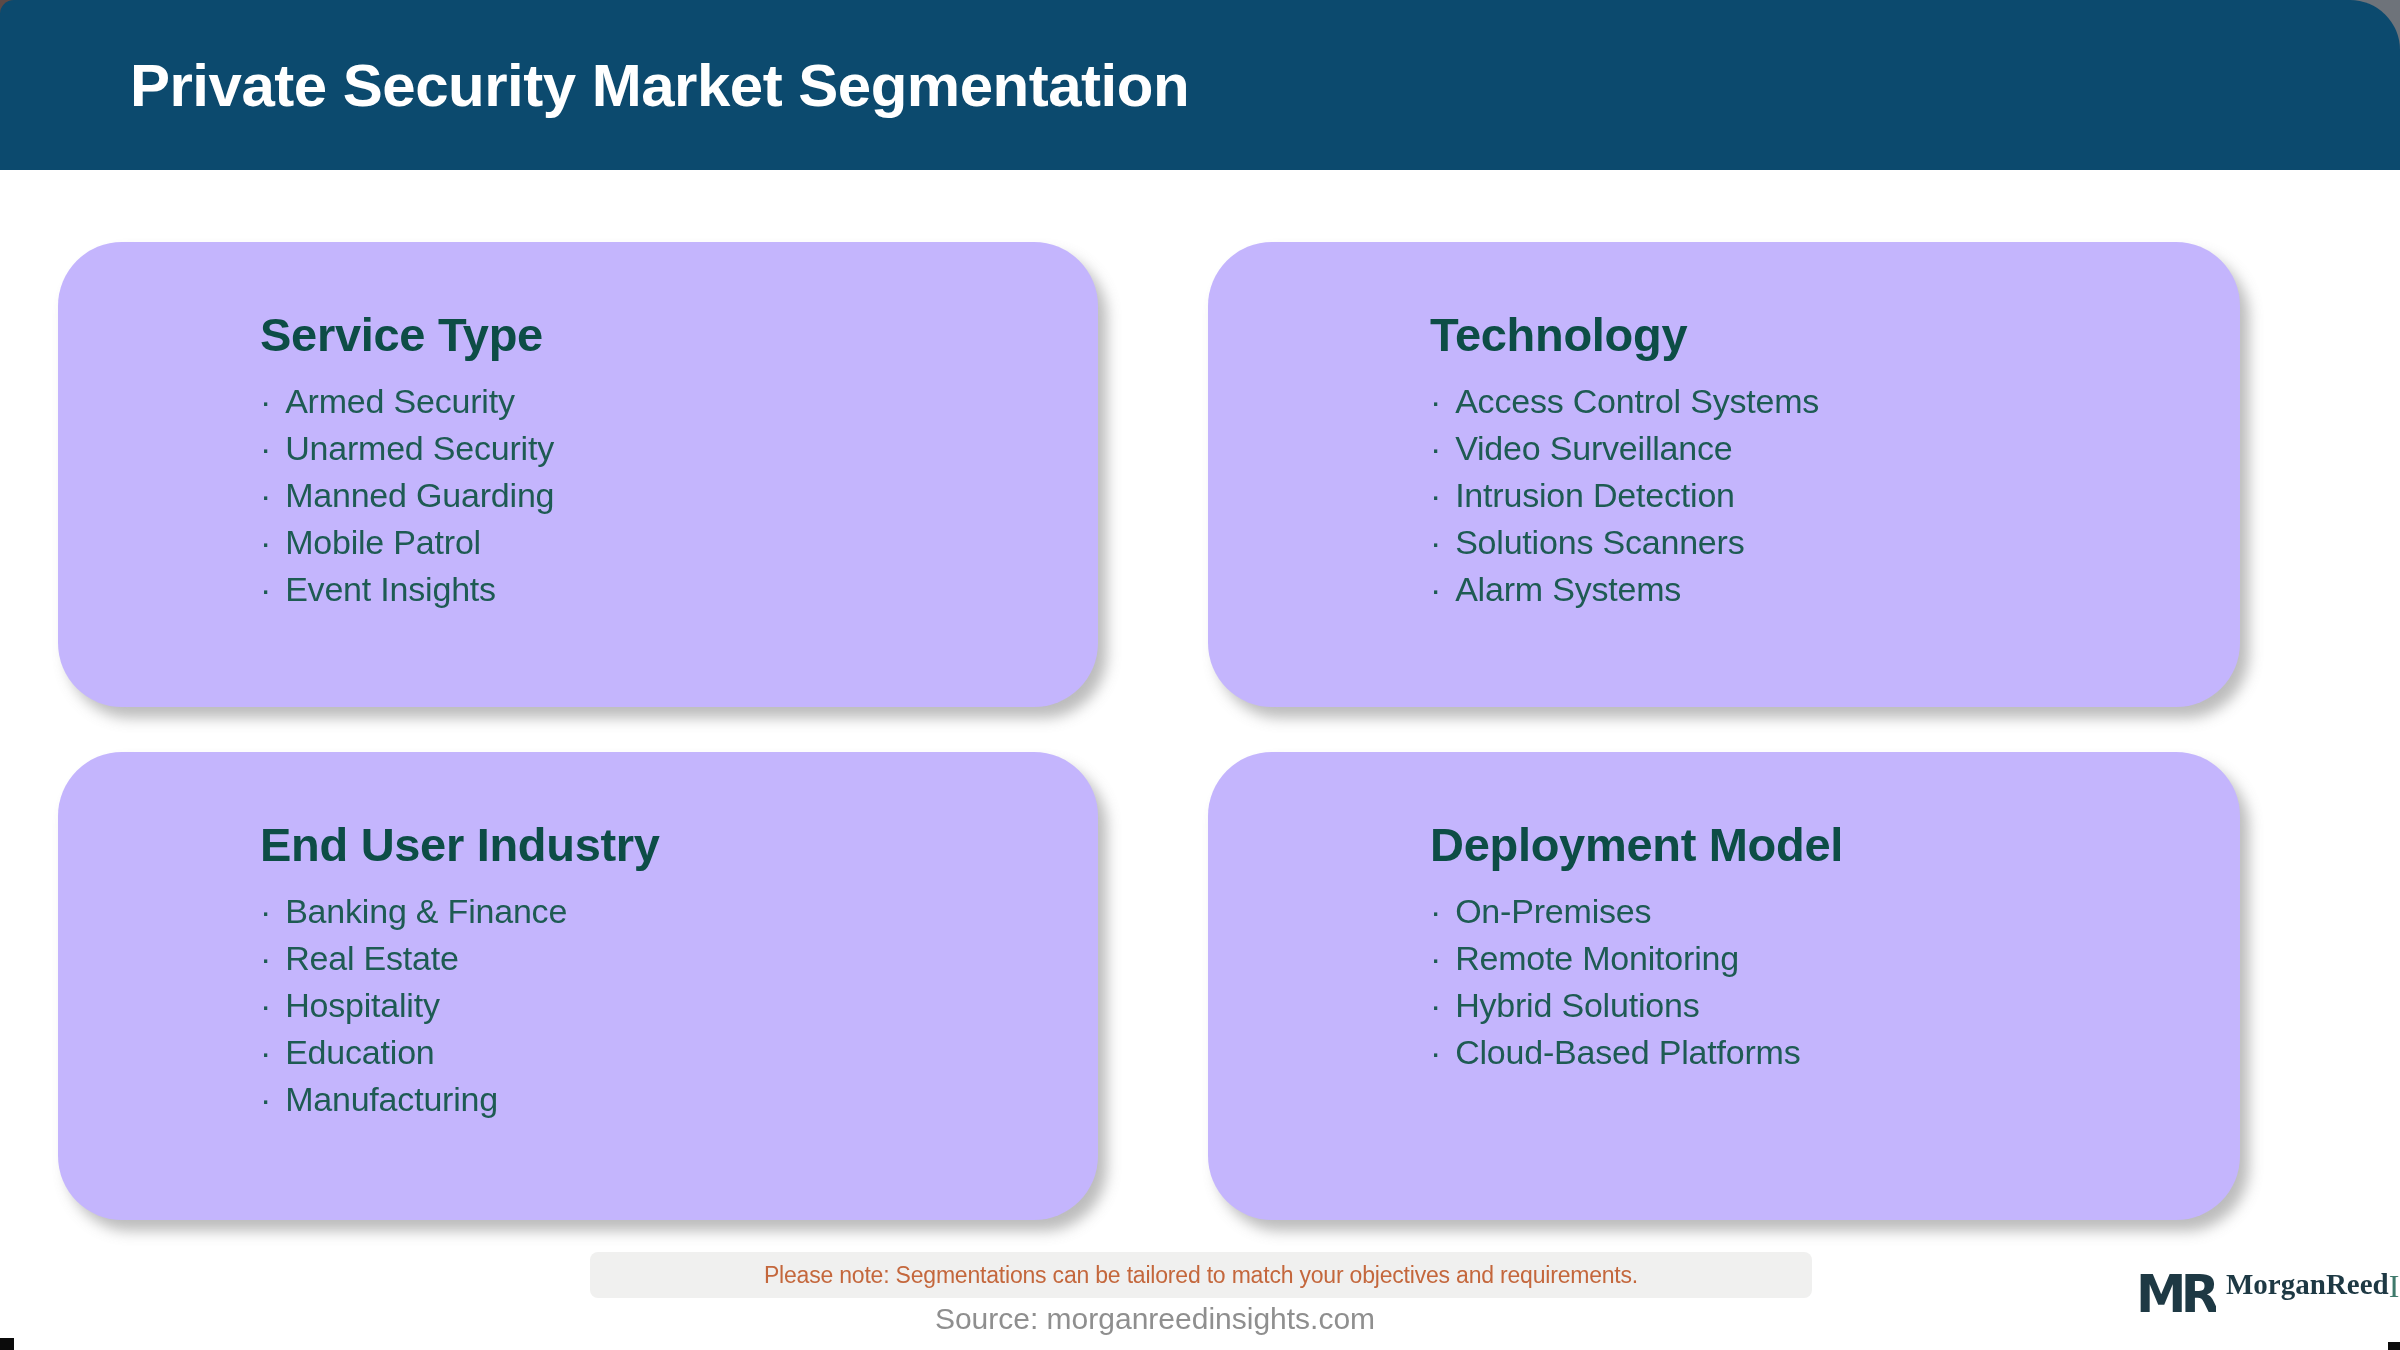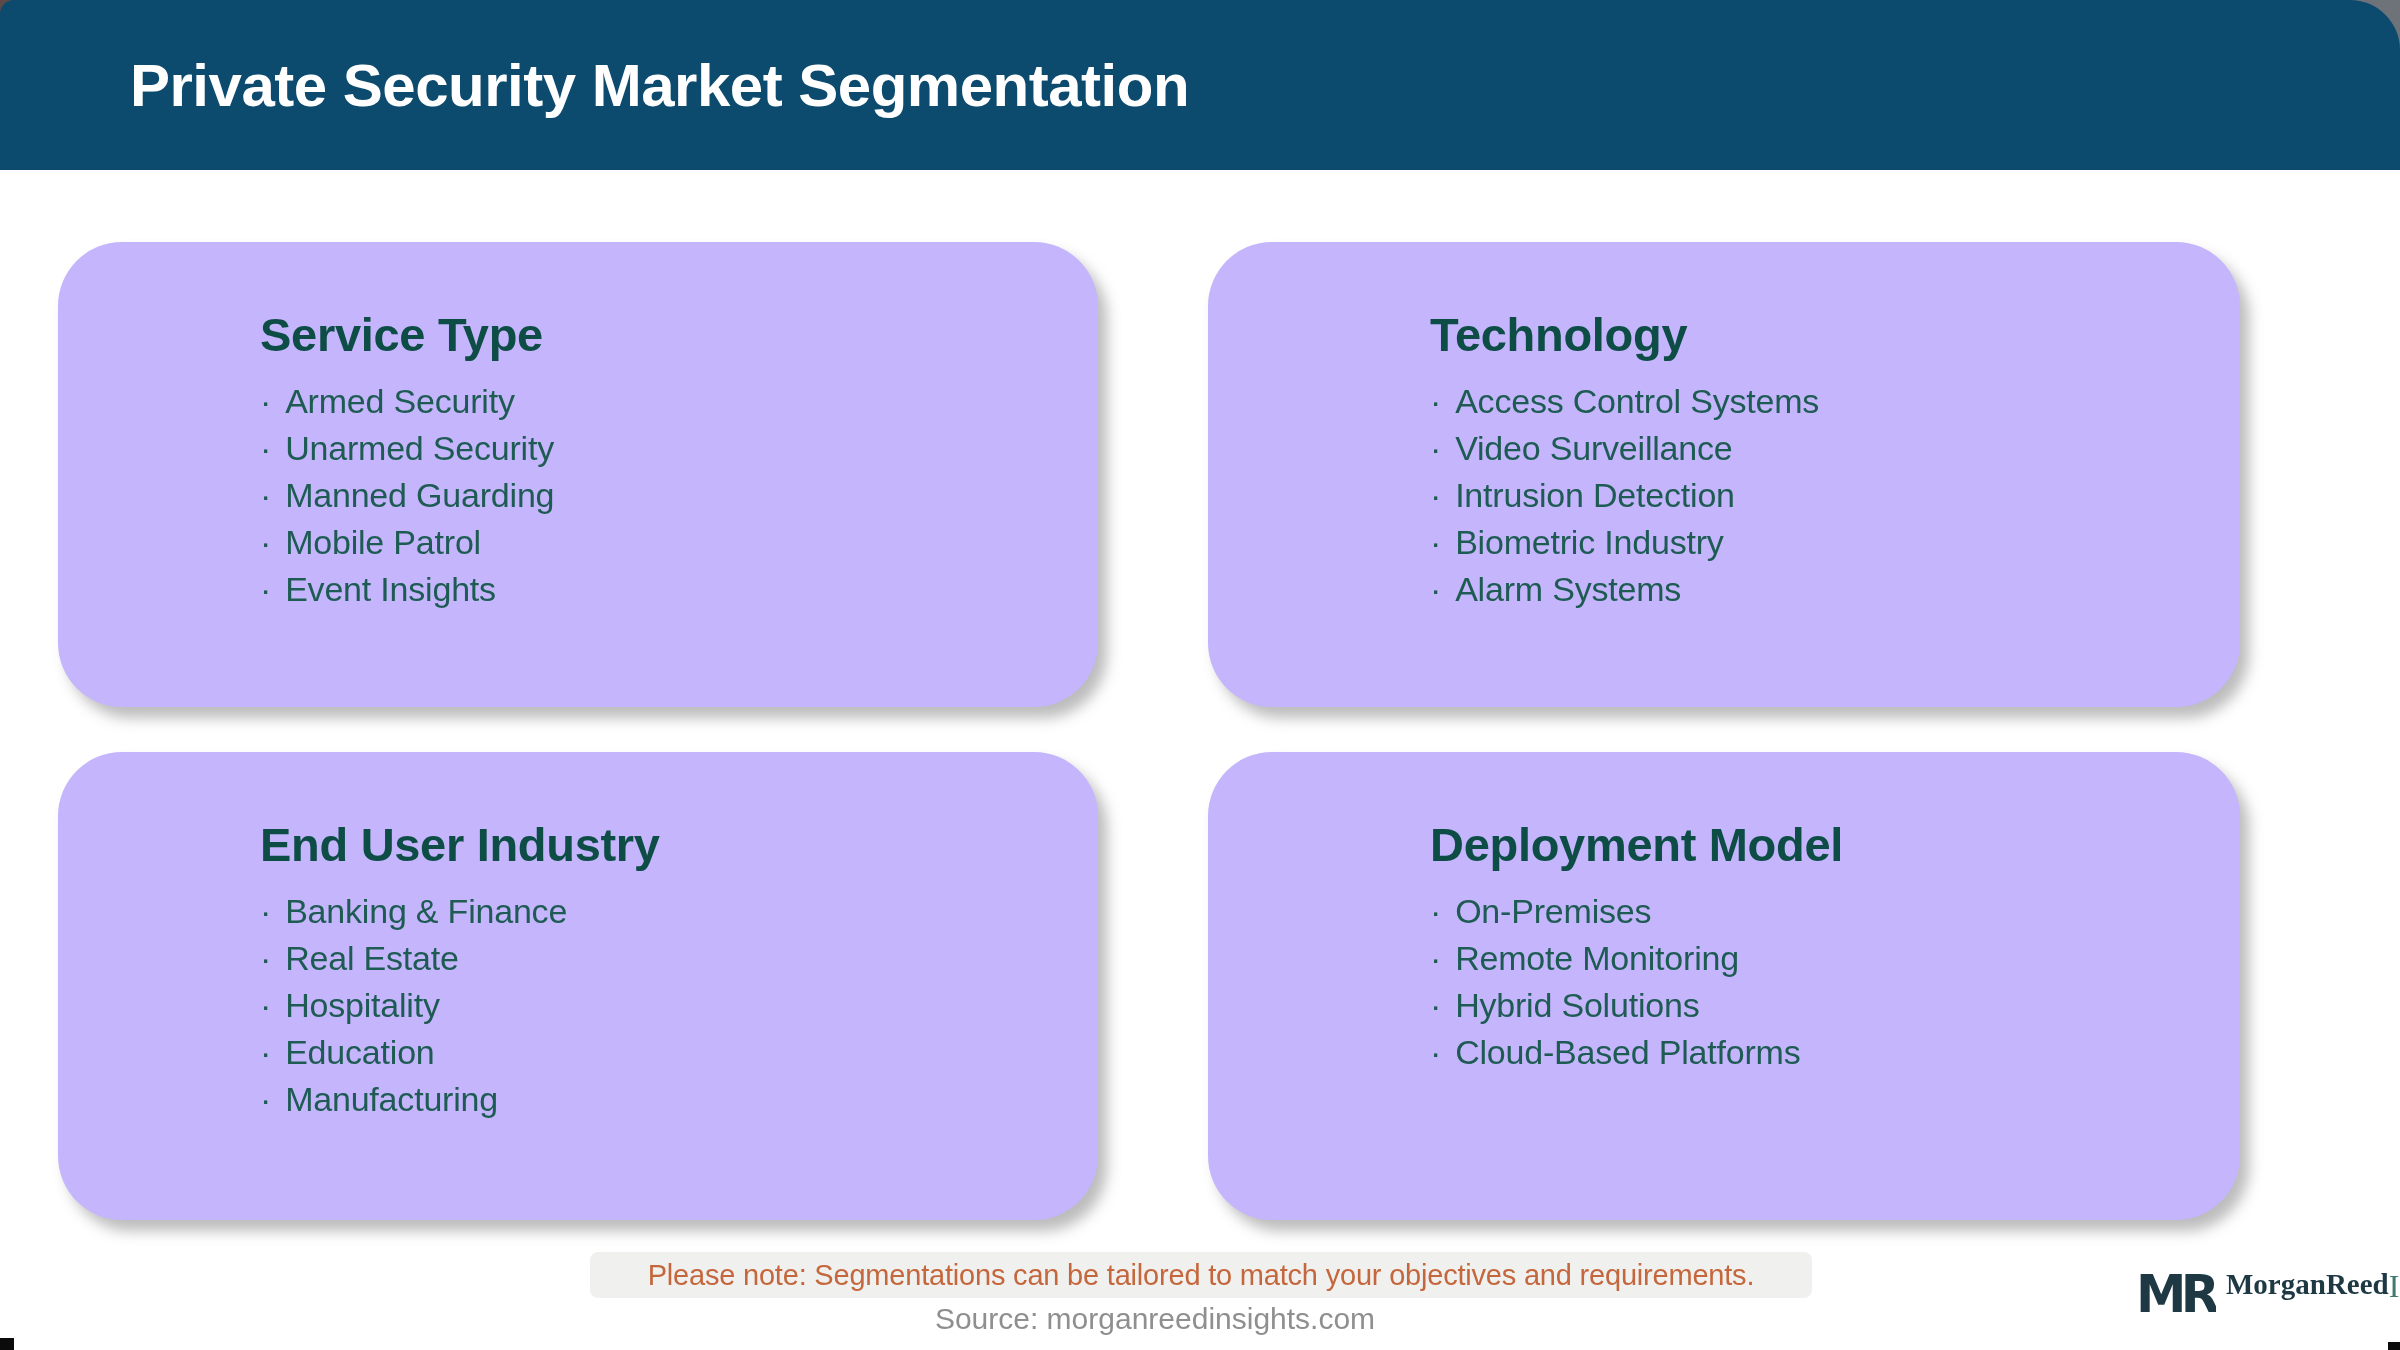--- a/index.html
+++ b/index.html
@@ -46,21 +46,21 @@
     font-size:34px;line-height:47px;color:#1e5b53;letter-spacing:-0.2px;
     white-space:nowrap;
   }
   .card .dot{display:inline-block;margin-right:14px;color:#1e5b53;}
 
   
   .note{
     position:absolute;left:590px;top:1252px;width:1222px;height:46px;
     background:#f0f0ef;border-radius:8px;
     display:flex;align-items:center;justify-content:center;
-    font-size:29px;color:#c4673c;letter-spacing:-0.2px;
+    font-size:23px;color:#c4673c;letter-spacing:-0.2px;
   }
 
   
   .source{
     position:absolute;left:0;top:1302px;width:2310px;
     text-align:center;font-size:30px;color:#8f8f8f;
   }
 
   
   .logo{
@@ -100,21 +100,21 @@
     <li><span class="dot">·</span><span>Event Insights</span></li>
   </ul>
 </div>
 
 <div class="card c2">
   <h2>Technology</h2>
   <ul>
     <li><span class="dot">·</span><span>Access Control Systems</span></li>
     <li><span class="dot">·</span><span>Video Surveillance</span></li>
     <li><span class="dot">·</span><span>Intrusion Detection</span></li>
-    <li><span class="dot">·</span><span>Biometric Industry</span></li>
+    <li><span class="dot">·</span><span>Solutions Scanners</span></li>
     <li><span class="dot">·</span><span>Alarm Systems</span></li>
   </ul>
 </div>
 
 <div class="card c3">
   <h2>End User Industry</h2>
   <ul>
     <li><span class="dot">·</span><span>Banking &amp; Finance</span></li>
     <li><span class="dot">·</span><span>Real Estate</span></li>
     <li><span class="dot">·</span><span>Hospitality</span></li>

